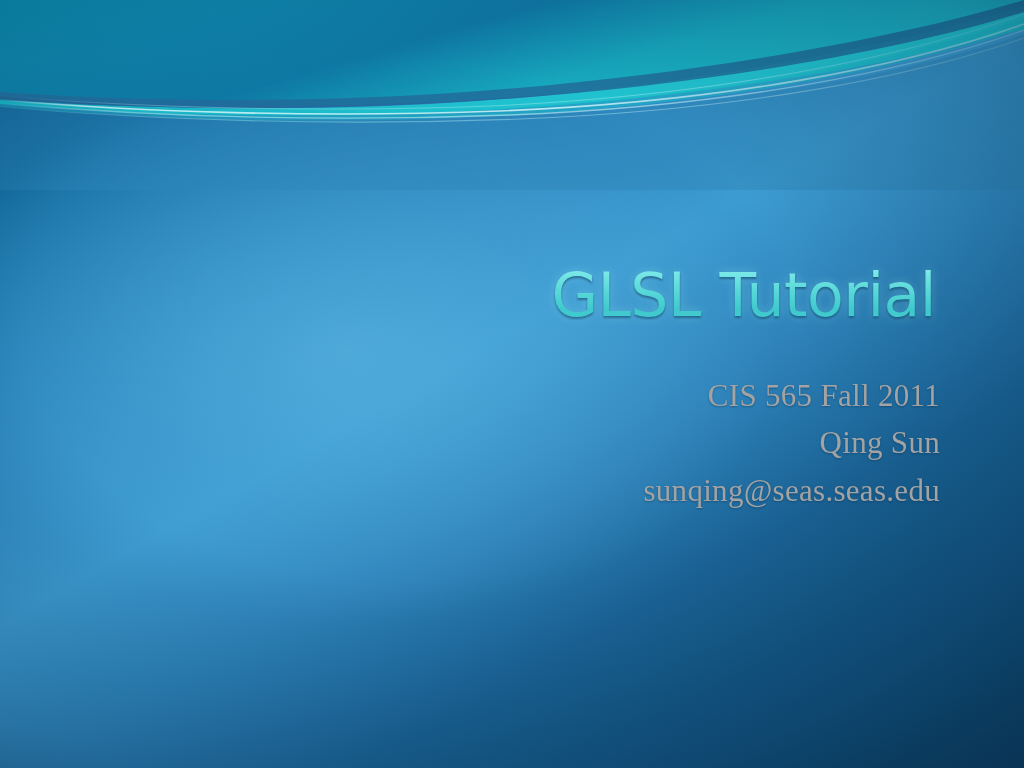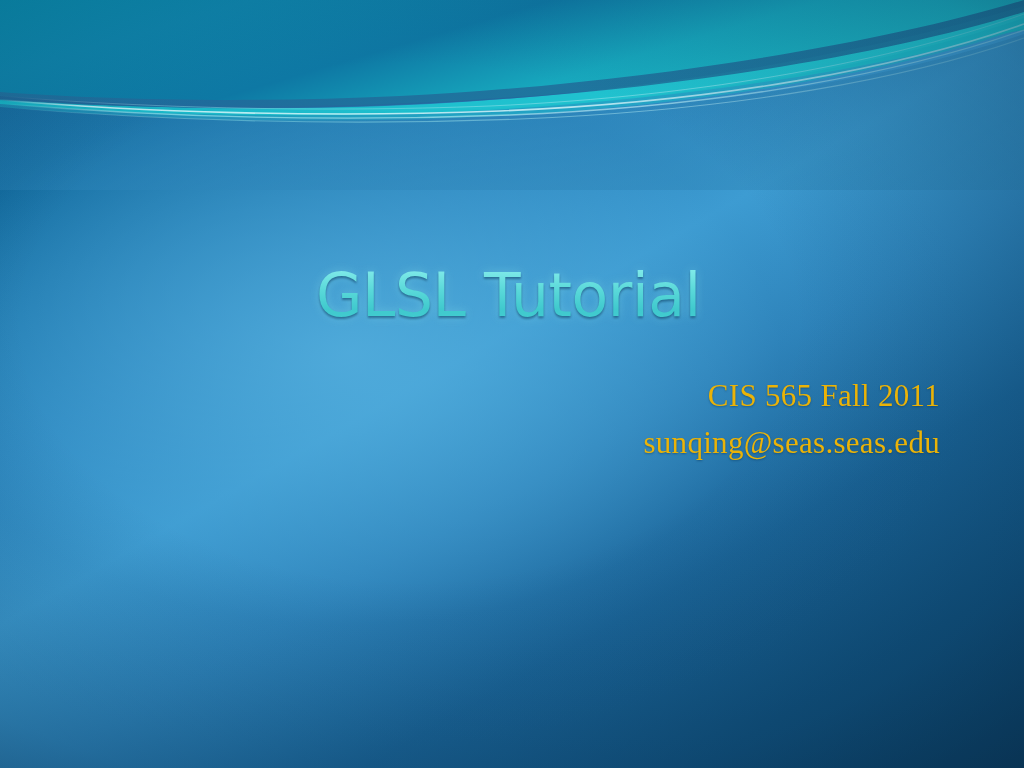--- a/index.html
+++ b/index.html
@@ -55,23 +55,24 @@
     left: 0;
     width: 1024px;
     height: 190px;
     overflow: hidden;
   }
   .wave-layer svg { display: block; }
 
   
   .title-block {
     position: absolute;
-    left: 316px;
+    left: 296px;
     top: 262px;
     width: 640px;
+    text-align: right;
   }
   .slide-title {
     margin: 0;
     font-family: "DejaVu Sans", sans-serif;
     font-size: 60px;
     font-weight: 400;
     letter-spacing: -0.5px;
     line-height: 1.1;
     color: #5cdede;
     background: linear-gradient(180deg, #8ef0ef 0%, #5ad9d9 42%, #3fc9cd 72%, #46cfd2 100%);
@@ -88,21 +89,21 @@
     position: absolute;
     left: 300px;
     top: 372px;
     width: 640px;
     text-align: right;
   }
   .subtitle-line {
     font-family: "Liberation Serif", "DejaVu Serif", serif;
     font-size: 31px;
     font-weight: 400;
-    color: #eab308;
+    color: #a3a3a3;
     line-height: 1.53;
     letter-spacing: 0.3px;
     text-shadow: 0 1px 2px rgba(8,52,86,0.45);
     white-space: nowrap;
   }
 </style>
 </head>
 <body>
 
 <div class="slide">
@@ -178,16 +179,17 @@
   </div>
 
   <div class="bg-vignette"></div>
 
   <div class="title-block">
     <h1 class="slide-title">GLSL Tutorial</h1>
   </div>
 
   <div class="subtitle-block">
     <div class="subtitle-line">CIS 565 Fall 2011</div>
+    <div class="subtitle-line">Qing Sun</div>
     <div class="subtitle-line">sunqing@seas.seas.edu</div>
   </div>
 
 </div>
 
 </body></html>

